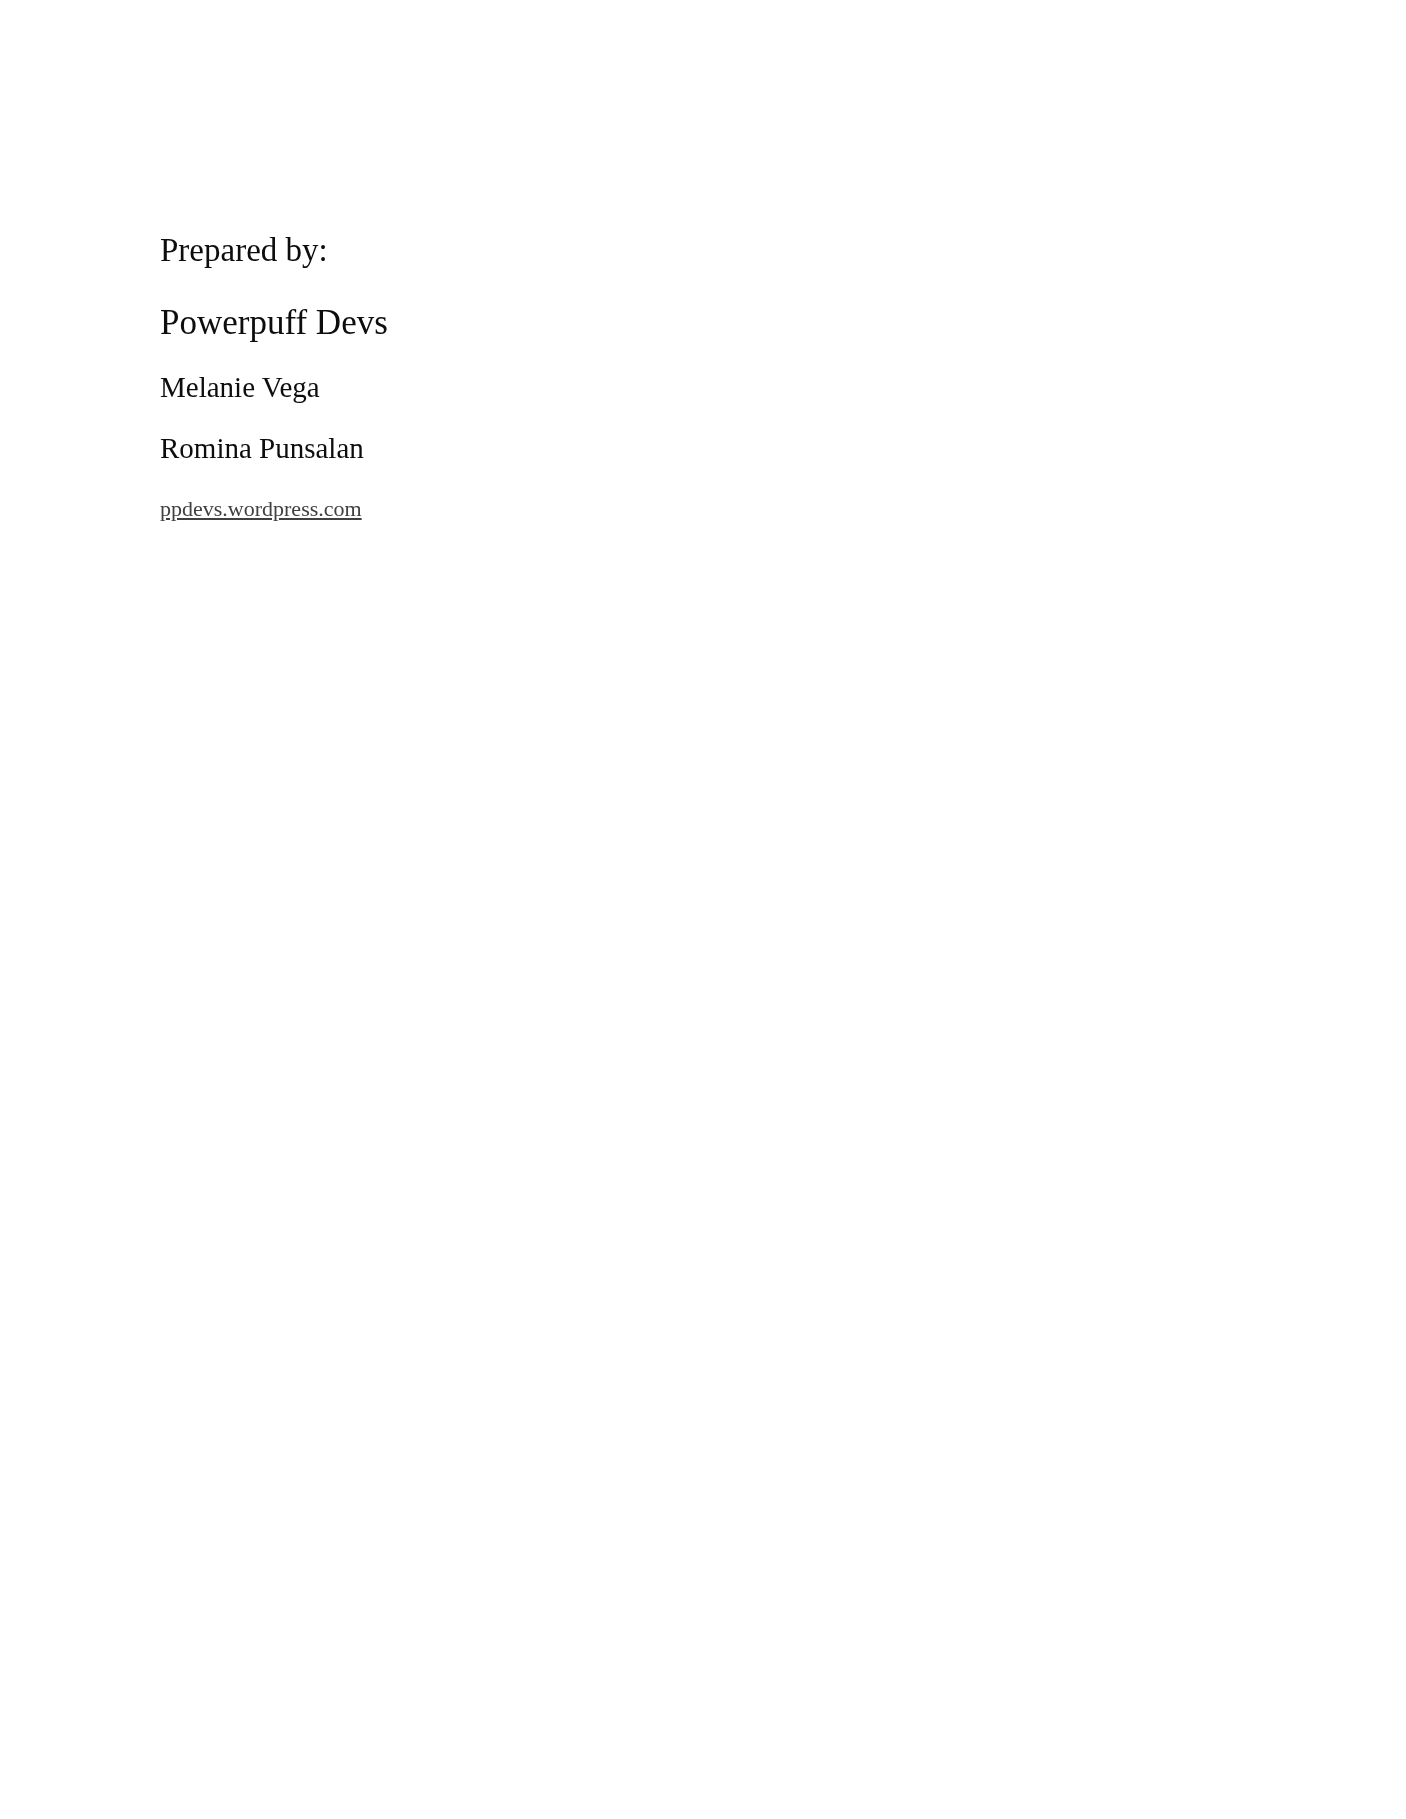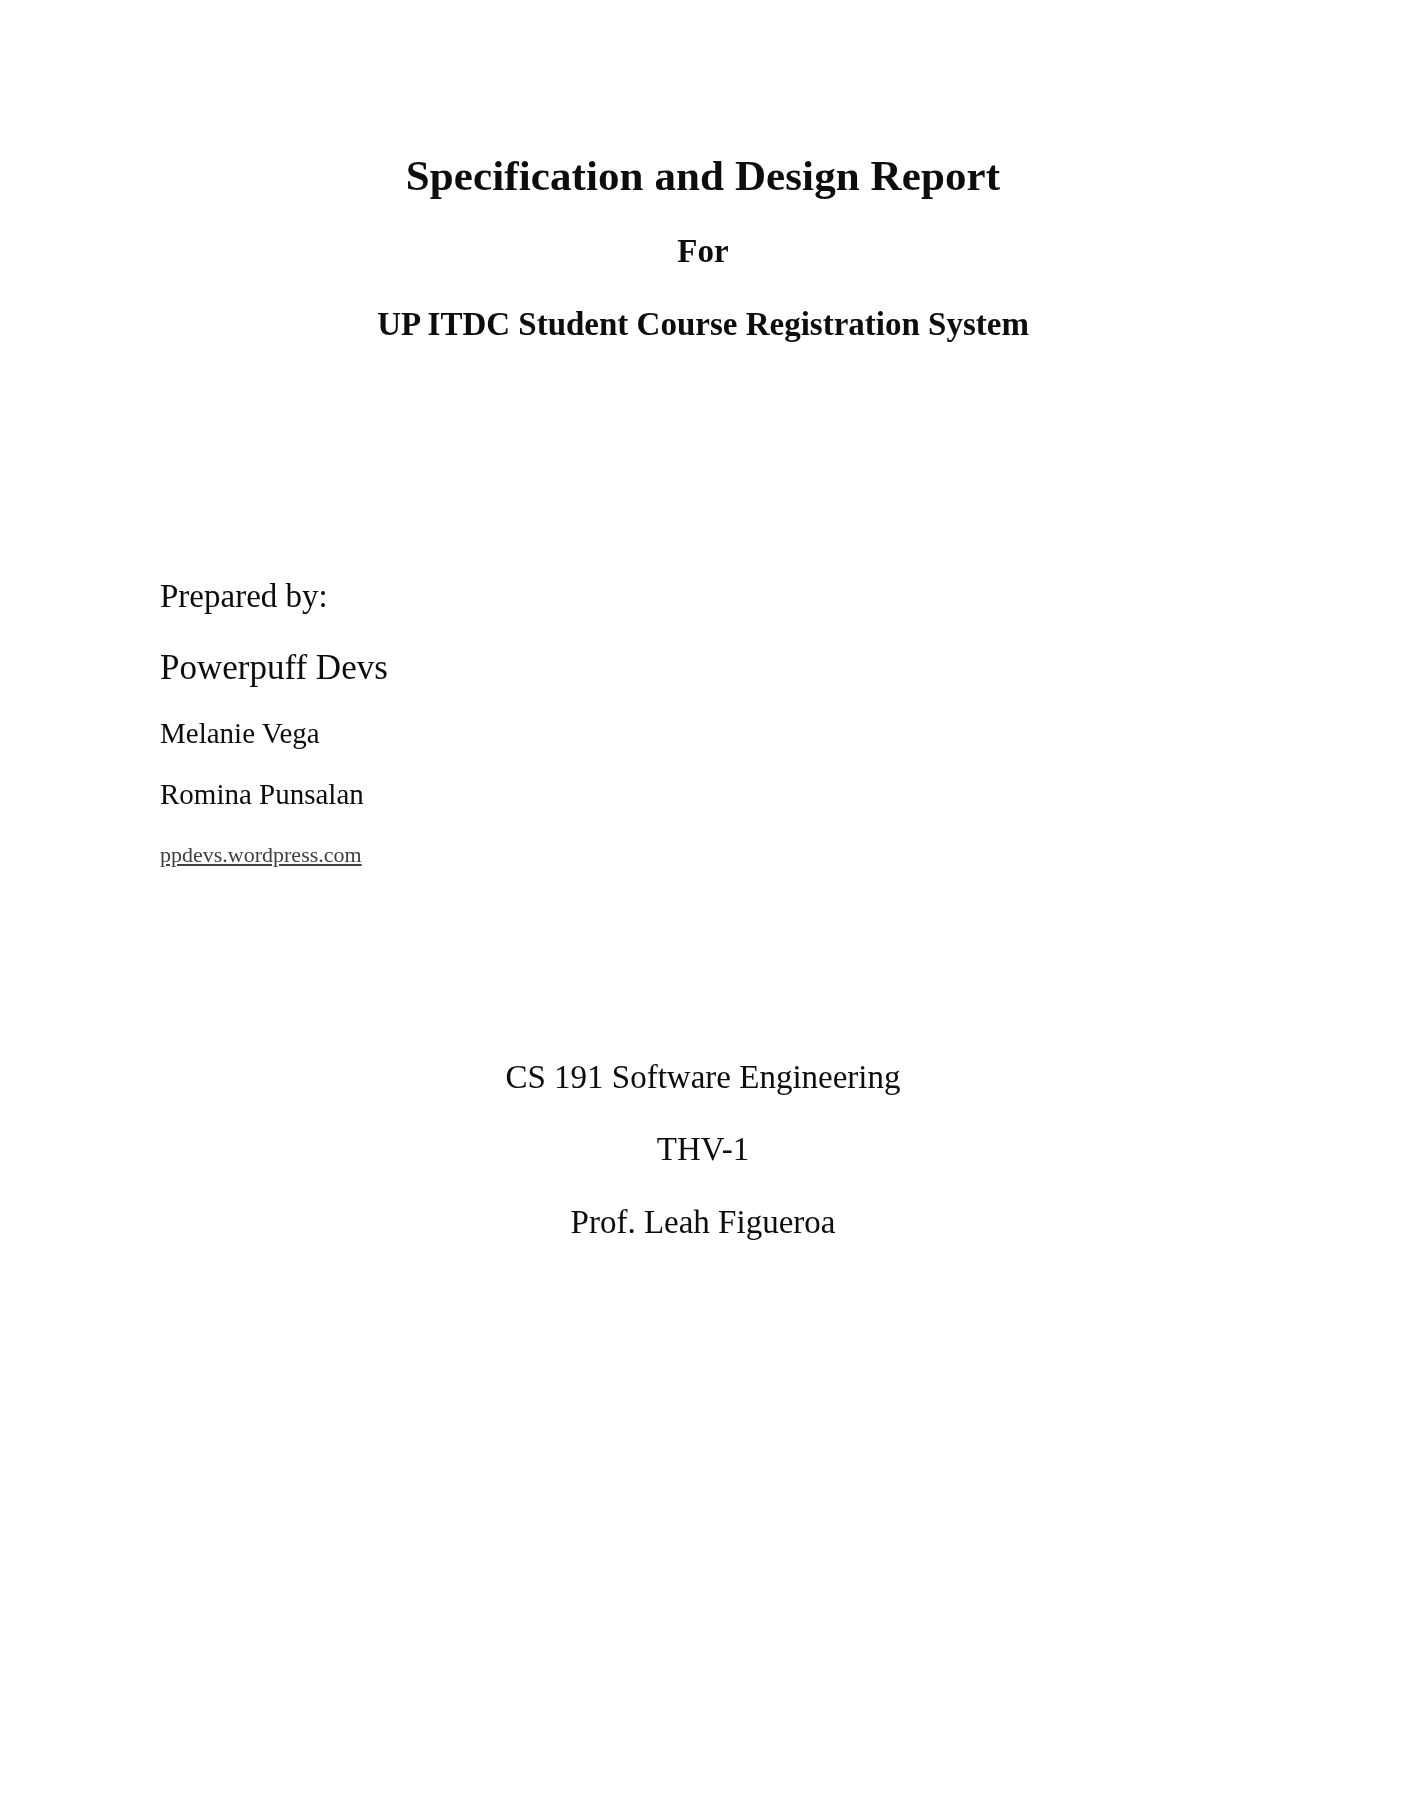--- a/index.html
+++ b/index.html
@@ -83,35 +83,25 @@
   }
   .course-line:last-child {
     margin-bottom: 0;
   }
 </style>
 </head>
 <body>
 
 <div class="page">
 
-  <div class="title-block">
-    <h1 class="doc-title">Specification and Design Report</h1>
-    <p class="doc-for">For</p>
-    <p class="doc-subtitle">UP ITDC Student Course Registration System</p>
-  </div>
 
   <div class="authors-block">
     <p class="prepared-by">Prepared by:</p>
     <p class="team-name">Powerpuff Devs</p>
     <p class="member">Melanie Vega</p>
     <p class="member">Romina Punsalan</p>
     <div>
       <a class="website" href="#">ppdevs.wordpress.com</a>
     </div>
   </div>
 
-  <div class="course-block">
-    <p class="course-line">CS 191 Software Engineering</p>
-    <p class="course-line">THV-1</p>
-    <p class="course-line">Prof. Leah Figueroa</p>
-  </div>
 
 </div>
 
 </body></html>

